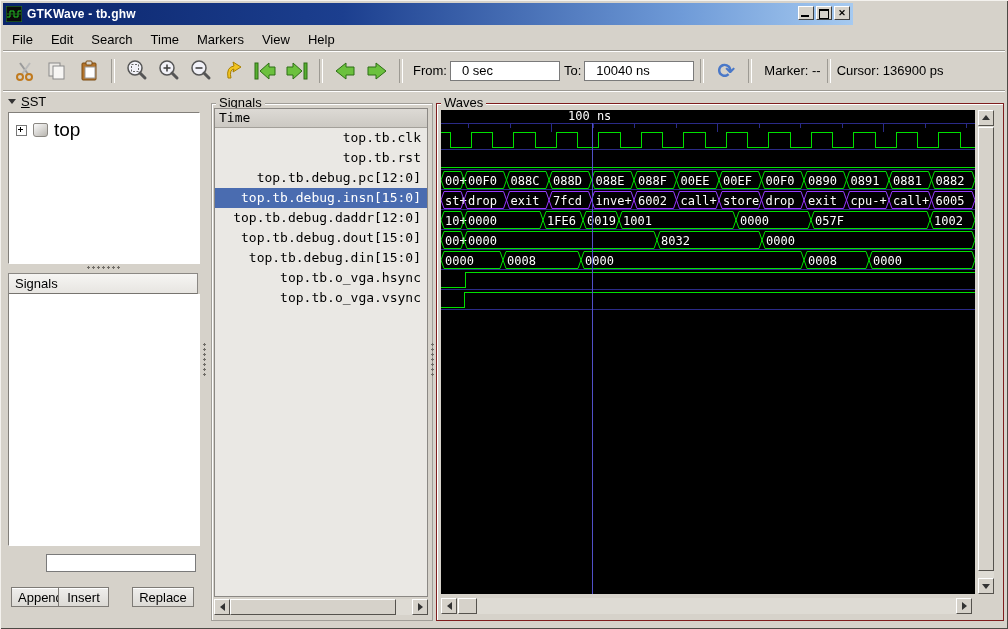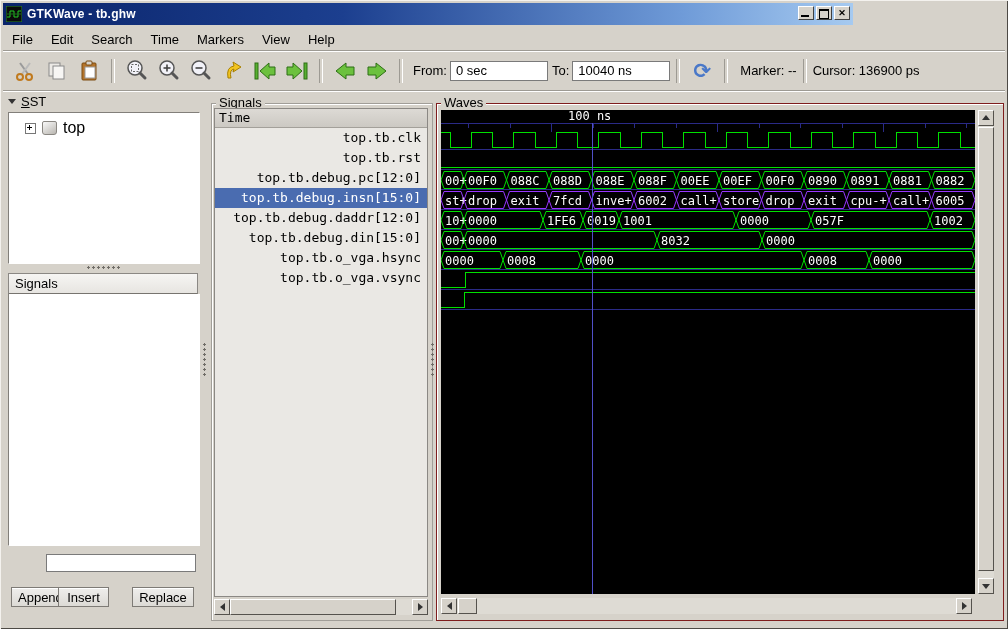--- a/index.html
+++ b/index.html
@@ -22,31 +22,31 @@
   .menubar{position:absolute;left:3px;top:28px;width:1002px;height:22px;
     display:flex;align-items:center;font-size:13px;color:#000;}
   .menu-item{padding:2px 9px;}
   
   .toolbar{position:absolute;left:3px;top:52px;width:1002px;height:37px;
     display:flex;align-items:center;font-size:13px;color:#000;}
   .tb-sep{width:2px;height:24px;margin:0 6px;border-left:1px solid #9d9a93;border-right:1px solid #fff;}
   .tico{width:26px;height:26px;display:flex;align-items:center;justify-content:center;margin:0 3px;}
   .field-label{margin:0 3px 0 4px;}
   .tb-input{width:86px;height:18px;border:1px solid #7a7a7a;background:#fff;
-    font-family:"Liberation Sans",sans-serif;font-size:13px;padding:0 5px;}
+    font-family:"Liberation Sans",sans-serif;font-size:13px;padding:0 11px;}
   .status{margin-left:6px;white-space:nowrap;}
   .groove{position:absolute;left:3px;width:1002px;height:0;border-top:1px solid #9d9a93;border-bottom:1px solid #fff;}
   
   .sst-label{position:absolute;left:8px;top:94px;font-size:13px;}
   .sst-label u{text-decoration:underline;}
   .sst-arrow{display:inline-block;width:0;height:0;border-left:4px solid transparent;
      border-right:4px solid transparent;border-top:5px solid #333;margin-right:5px;vertical-align:2px;}
   .tree-box{position:absolute;left:8px;top:112px;width:190px;height:150px;background:#fff;
      border:1px solid;border-color:#827f7a #fff #fff #827f7a;}
-  .tree-row{display:flex;align-items:center;margin:6px 0 0 16px;font-size:16px;}
+  .tree-row{display:flex;align-items:center;margin:6px 0 0 7px;font-size:19px;}
   .expander{width:9px;height:9px;border:1px solid #777;background:#fff;position:relative;margin-right:6px;}
   .expander:before{content:"";position:absolute;left:1px;top:3px;width:5px;height:1px;background:#000;}
   .expander:after{content:"";position:absolute;left:3px;top:1px;width:1px;height:5px;background:#000;}
   .cube{width:13px;height:12px;margin-right:6px;background:linear-gradient(145deg,#fafafa,#b9b6b0);
      border:1px solid #8a8782;border-radius:2px 2px 3px 3px;}
   .hsplit-dots{position:absolute;left:86px;top:265px;width:34px;height:5px;
      background-image:radial-gradient(circle,#6f6c66 1px,transparent 1.1px);background-size:5px 5px;}
   .vsplit-dots{width:5px;height:34px;position:absolute;
      background-image:radial-gradient(circle,#6f6c66 1px,transparent 1.1px);background-size:5px 5px;}
   .sig-header{position:absolute;left:8px;top:273px;width:190px;height:22px;box-sizing:border-box;
@@ -231,20 +231,21 @@
 
   <div class="sig-frame" style="position:absolute">
     <span class="frame-label">Signals</span>
     <div class="siglist">
       <div class="time-hdr">Time</div>
       <div class="sigrow">top.tb.clk</div>
       <div class="sigrow">top.tb.rst</div>
       <div class="sigrow">top.tb.debug.pc[12:0]</div>
       <div class="sigrow sel">top.tb.debug.insn[15:0]</div>
       <div class="sigrow">top.tb.debug.daddr[12:0]</div>
+      <div class="sigrow">top.tb.debug.dout[15:0]</div>
       <div class="sigrow">top.tb.debug.din[15:0]</div>
       <div class="sigrow">top.tb.o_vga.hsync</div>
       <div class="sigrow">top.tb.o_vga.vsync</div>
     </div>
 
     <div class="sb" style="left:2px;top:495px;width:214px;height:16px">
       <div class="sb-btn" style="left:0;top:0">
           <div class="tri-l"></div>
         </div>
       <div class="sb-thumb" style="left:16px;top:0;width:166px;height:16px"></div>

